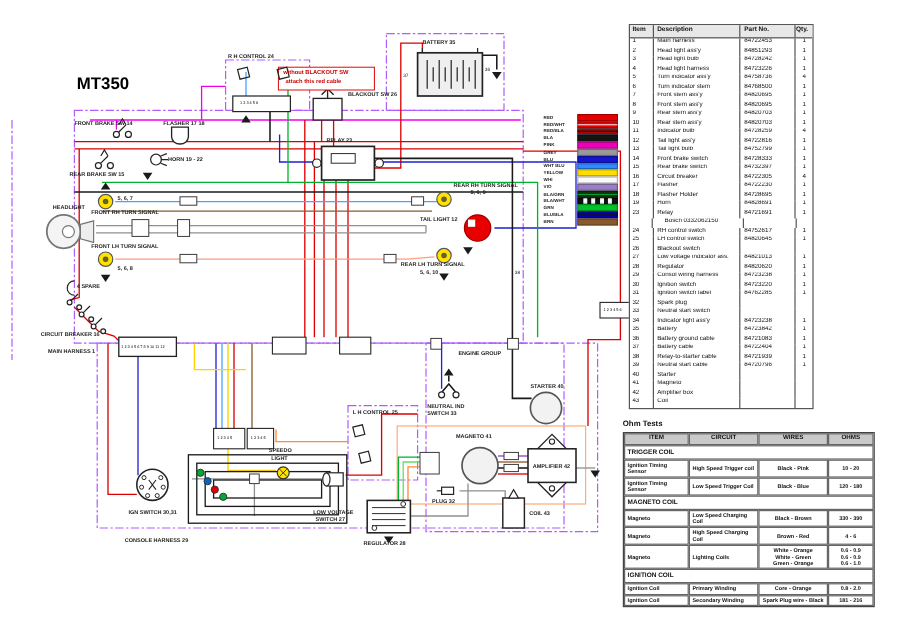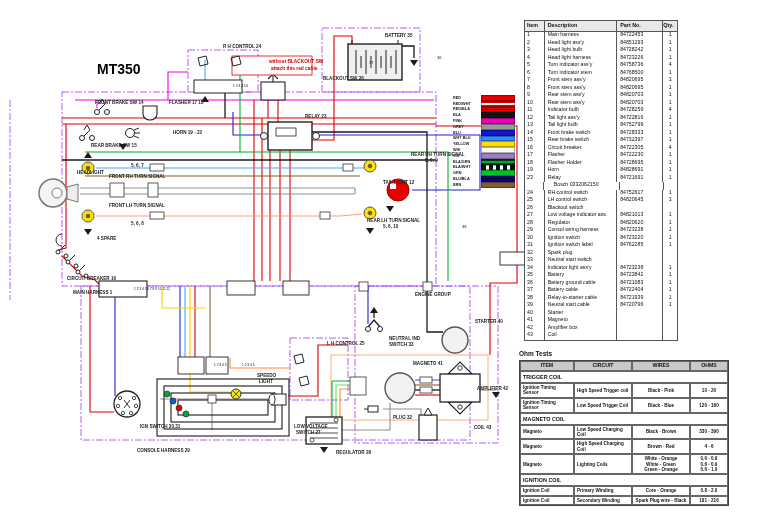--- a/index.html
+++ b/index.html
@@ -1,20 +1,20 @@
 <!DOCTYPE html>
 <html><head>
 <meta charset="utf-8">
 <style>
   html,body{margin:0;padding:0;background:#ffffff;}
   .page{position:relative;width:768px;height:517px;background:#fff;overflow:hidden;
         font-family:"Liberation Sans",sans-serif;color:#111;}
   .diagram{position:absolute;left:0;top:0;width:545px;height:517px;}
   .diagram svg{position:absolute;left:0;top:0;}
-  #diagram-labels{position:absolute;left:0;top:0;width:466px;height:517px;pointer-events:none;margin-left:33px;}
+  #diagram-labels{position:absolute;left:0;top:0;width:466px;height:517px;pointer-events:none;}
   .dlabel{position:absolute;font-weight:bold;font-size:4.6px;line-height:5px;white-space:nowrap;color:#222;}
   .dlabel.title{font-size:14px;line-height:14px;color:#000;}
   .dlabel.red{color:#cc0000;font-size:4.8px;}
   .dlabel.tiny{font-weight:normal;font-size:4px;}
   .dlabel.conn{font-weight:normal;font-size:3.2px;letter-spacing:0;color:#000;}
   
   #legend{position:absolute;left:453px;top:95px;width:64px;}
   .leg-row{display:flex;align-items:center;height:5.8px;}
   .leg-label{width:28px;font-size:3.8px;line-height:4px;font-weight:bold;color:#222;}
   .leg-bar{width:32px;height:3.8px;border:0.5px solid rgba(0,0,0,.3);}

